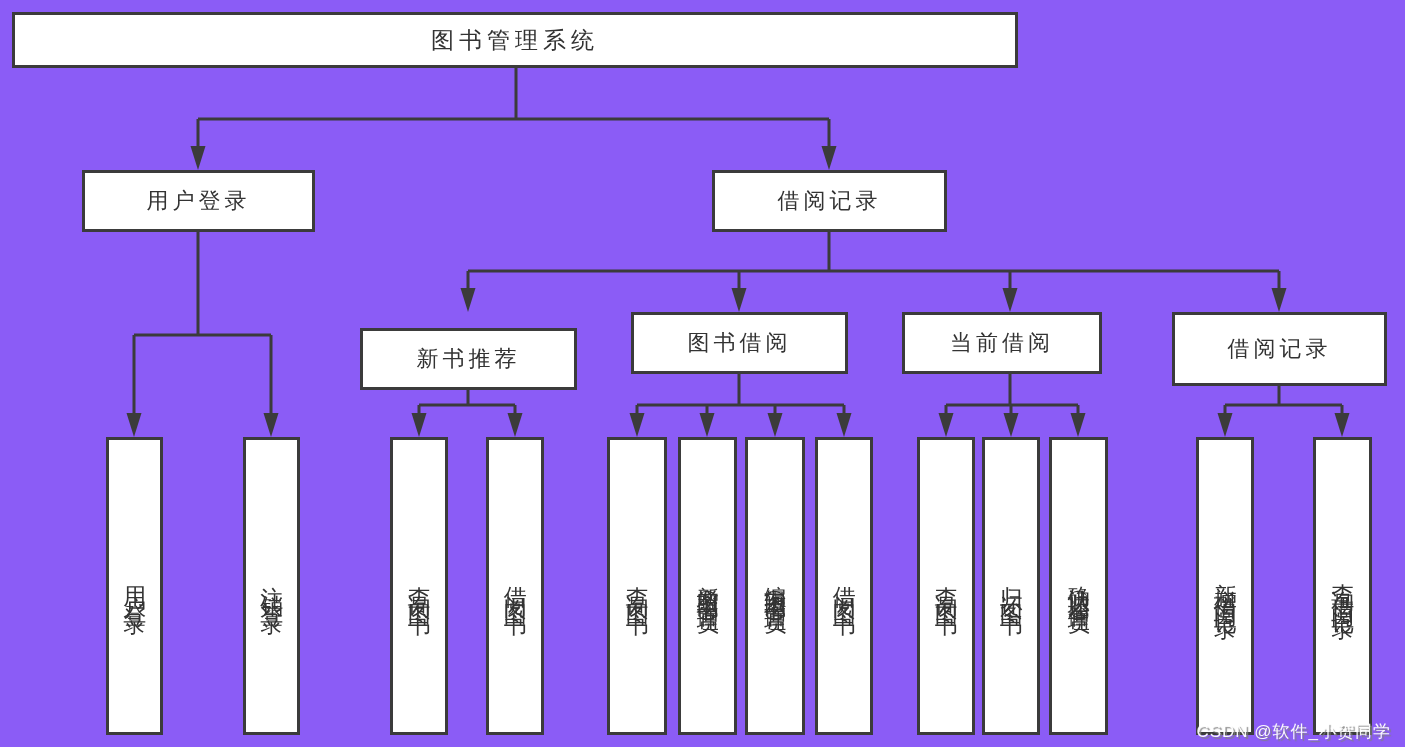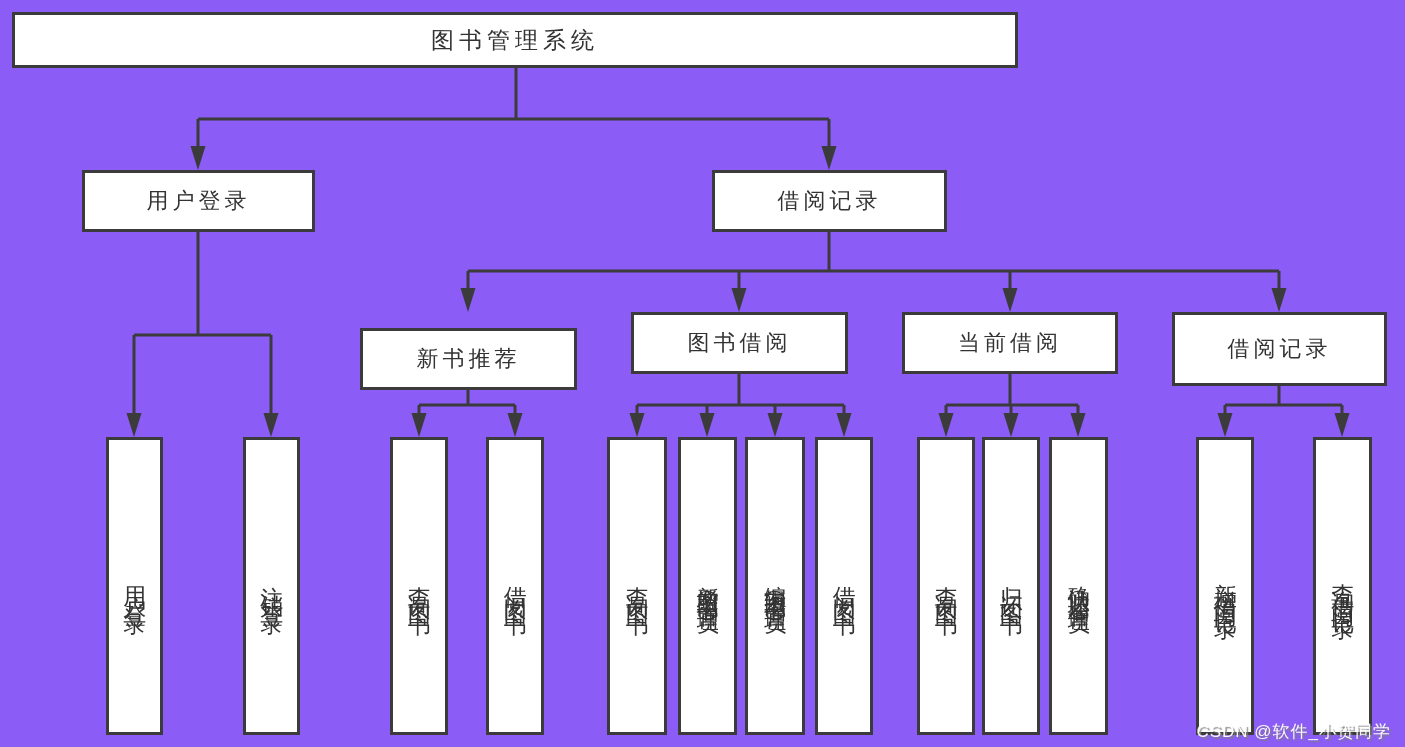--- a/index.html
+++ b/index.html
@@ -112,21 +112,21 @@
   <div class="box" style="left:712px;top:170px;width:235px;height:62px">
     <span class="hlabel">借阅记录</span>
   </div>
 
   <div class="box" style="left:360px;top:328px;width:217px;height:62px">
     <span class="hlabel">新书推荐</span>
   </div>
   <div class="box" style="left:631px;top:312px;width:217px;height:62px">
     <span class="hlabel">图书借阅</span>
   </div>
-  <div class="box" style="left:902px;top:312px;width:216px;height:62px">
+  <div class="box" style="left:902px;top:312px;width:200px;height:62px">
     <span class="hlabel">当前借阅</span>
   </div>
   <div class="box" style="left:1172px;top:312px;width:215px;height:74px">
     <span class="hlabel">借阅记录</span>
   </div>
 
   <div class="box" style="left:106px;top:437px;width:57px;height:298px">
     <span class="vtext">用户登录</span>
   </div>
   <div class="box" style="left:243px;top:437px;width:57px;height:298px">

